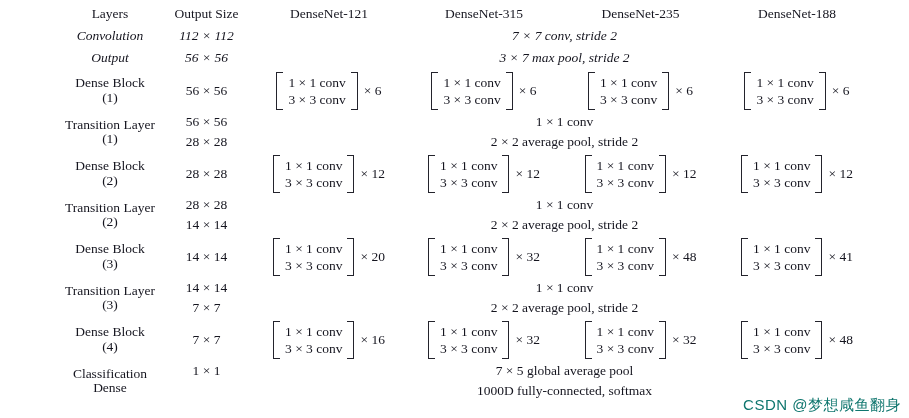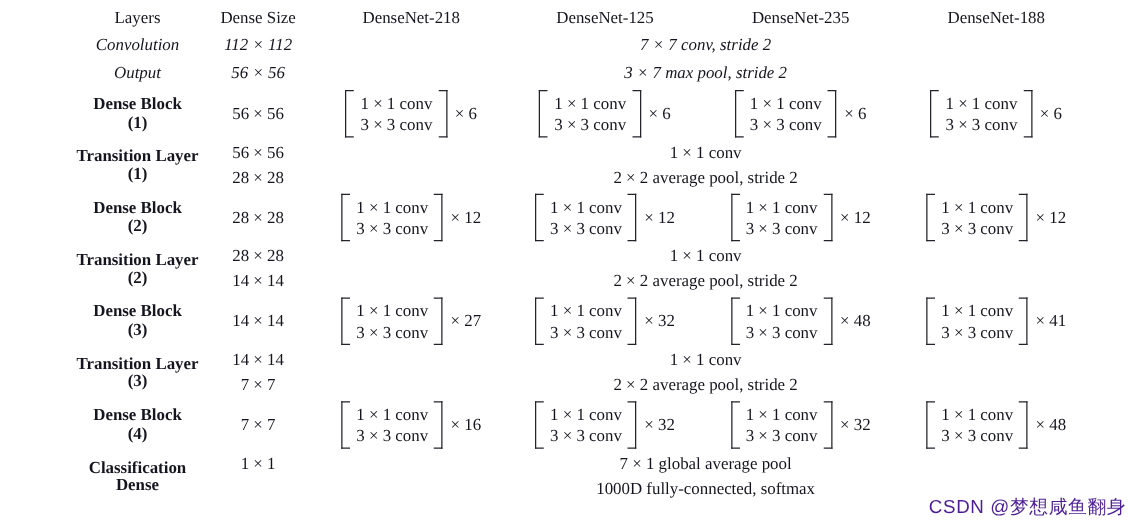--- a/index.html
+++ b/index.html
@@ -60,21 +60,20 @@
   .c-net4     { width: 158px; }
 
   .r-head td  { height: 23px; line-height: 23px; }
   .r-plain td { height: 22px; line-height: 22px; font-style: italic; }
   .r-dense td { height: 43px; }
   .r-half td  { height: 20px; line-height: 20px; }
 
   .layer-name {
     line-height: 1.05;
     padding: 1px 0;
-    font-weight: bold;
   }
   .layer-name .sub {
     display: block;
   }
 
   
   .brkwrap {
     display: flex;
     align-items: center;
     justify-content: center;
@@ -111,21 +110,21 @@
     white-space: nowrap;
     font-size: 13.5px;
   }
 
   .watermark {
     position: absolute;
     right: 8px;
     bottom: 3px;
     font-family: "Liberation Sans", "DejaVu Sans", sans-serif;
     font-size: 15px;
-    color: #4c1d95;
+    color: #0f766e;
     letter-spacing: 0.5px;
     white-space: nowrap;
     user-select: none;
   }
 </style>
 </head>
 <body>
 
 <div class="page">
 
@@ -135,23 +134,23 @@
         <col class="c-outsize">
         <col class="c-net">
         <col class="c-net2">
         <col class="c-net3">
         <col class="c-net4">
     </colgroup>
     <tbody>
 
       <tr class="r-head">
         <td class="hr-top-thick hr-bot vr-l vr-r">Layers</td>
-        <td class="hr-top-thick hr-bot vr-r">Dense Size</td>
-        <td class="hr-top-thick hr-bot vr-r">DenseNet-218</td>
-        <td class="hr-top-thick hr-bot vr-r">DenseNet-125</td>
+        <td class="hr-top-thick hr-bot vr-r">Output Size</td>
+        <td class="hr-top-thick hr-bot vr-r">DenseNet-121</td>
+        <td class="hr-top-thick hr-bot vr-r">DenseNet-315</td>
         <td class="hr-top-thick hr-bot vr-r">DenseNet-235</td>
         <td class="hr-top-thick hr-bot vr-r">DenseNet-188</td>
       </tr>
 
       <tr class="r-plain">
         <td class="hr-bot vr-l vr-r">Convolution</td>
         <td class="hr-bot vr-r">112 × 112</td>
         <td class="hr-bot vr-r" colspan="4">7 × 7 conv, stride 2</td>
       </tr>
 
@@ -342,21 +341,21 @@
         <td class="hr-bot vr-r">
           <div class="brkwrap">
             <div class="brk">
               <div class="brk-l"></div>
               <div class="brk-body">
                 <span>1 × 1 conv</span>
                 <span>3 × 3 conv</span>
               </div>
               <div class="brk-r"></div>
             </div>
-            <span class="mult">× 27</span>
+            <span class="mult">× 20</span>
           </div>
         </td>
         <td class="hr-bot vr-r">
           <div class="brkwrap">
             <div class="brk">
               <div class="brk-l"></div>
               <div class="brk-body">
                 <span>1 × 1 conv</span>
                 <span>3 × 3 conv</span>
               </div>
@@ -479,21 +478,21 @@
       </tr>
 
       <tr class="r-half">
         <td class="vr-l vr-r hr-bot-thick" rowspan="2">
           <div class="layer-name">
             <span>Classification</span>
             <span class="sub">Dense</span>
           </div>
         </td>
         <td class="hr-bot vr-r">1 × 1</td>
-        <td class="hr-bot vr-r" colspan="4">7 × 1 global average pool</td>
+        <td class="hr-bot vr-r" colspan="4">7 × 5 global average pool</td>
       </tr>
       <tr class="r-half">
         <td class="hr-bot-thick vr-r"></td>
         <td class="hr-bot-thick vr-r" colspan="4">1000D fully-connected, softmax</td>
       </tr>
 
     </tbody>
   </table>
 
   <div class="watermark">CSDN @梦想咸鱼翻身</div>

